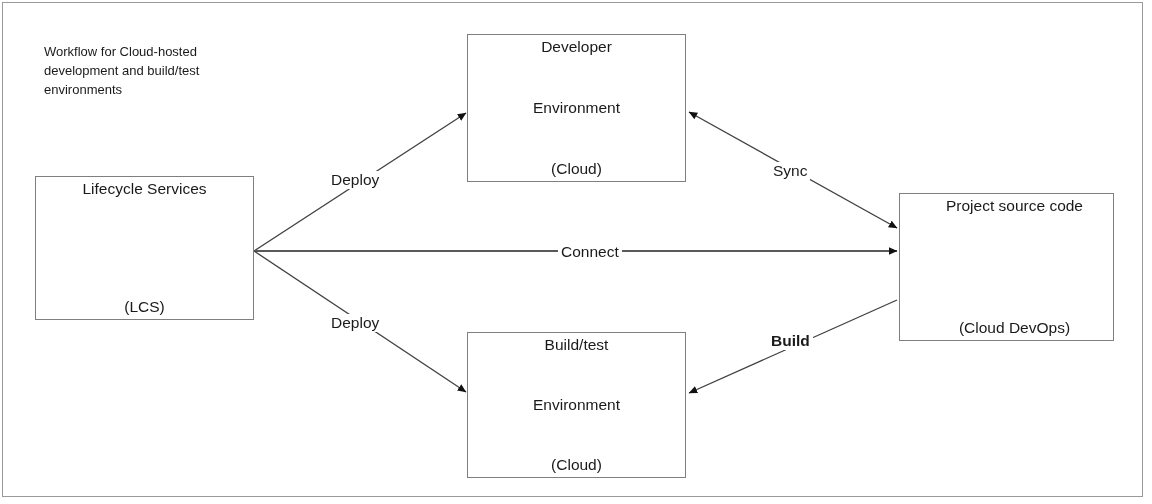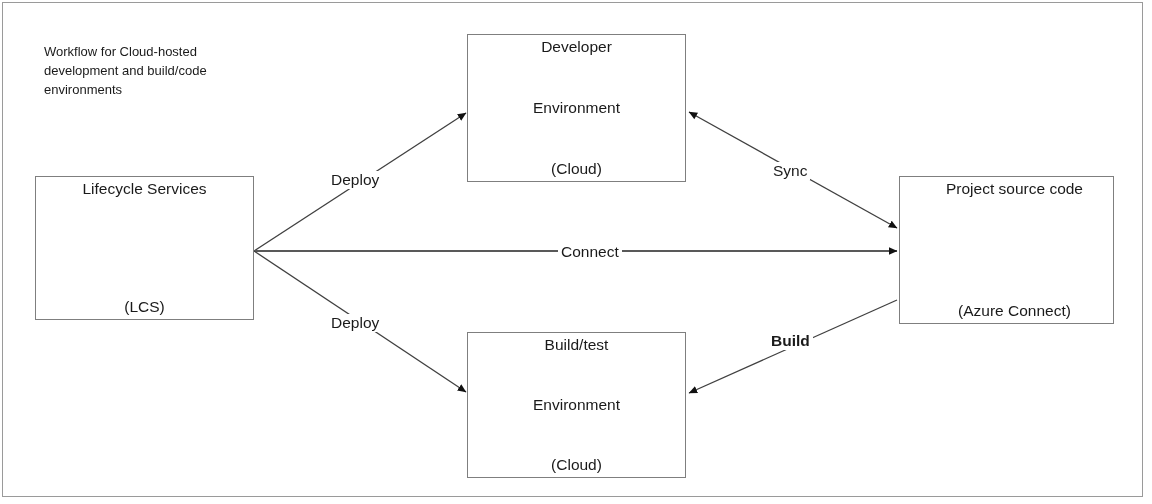--- a/index.html
+++ b/index.html
@@ -47,21 +47,21 @@
     justify-content: space-between;
     color: #1a1a1a;
     font-size: 15.5px;
     line-height: 1.52;
     text-align: center;
   }
   .node .line { display: block; white-space: nowrap; }
   #node-lcs      { left: 35px;  top: 176px; width: 219px; height: 144px; }
   #node-dev      { left: 467px; top: 34px;  width: 219px; height: 148px; }
   #node-buildtest{ left: 467px; top: 332px; width: 219px; height: 146px; }
-  #node-source   { left: 899px; top: 176px; width: 215px; height: 148px; padding-left: 16px; }
+  #node-source   { left: 899px; top: 193px; width: 215px; height: 148px; padding-left: 16px; }
 
   #diagram-title {
     position: absolute;
     left: 44px;
     top: 43px;
     width: 330px;
     font-size: 13px;
     line-height: 1.45;
     color: #1a1a1a;
     text-align: left;
@@ -106,21 +106,21 @@
 
     <line x1="254" y1="251" x2="466" y2="392" stroke="#404040" stroke-width="1.3" marker-end="url(#arrowhead)"></line>
 
     <line x1="689" y1="112" x2="897" y2="228" stroke="#404040" stroke-width="1.3" marker-start="url(#arrowhead-start)" marker-end="url(#arrowhead)"></line>
 
     <line x1="897" y1="300" x2="689" y2="393" stroke="#404040" stroke-width="1.3" marker-end="url(#arrowhead)"></line>
   </svg>
 
   <div id="diagram-title">
     <span class="line">Workflow for Cloud-hosted</span>
-    <span class="line">development and build/code</span>
+    <span class="line">development and build/test</span>
     <span class="line">environments</span>
   </div>
 
   <div class="node" id="node-lcs">
     <span class="line">Lifecycle Services</span>
     <span class="line">(LCS)</span>
   </div>
 
   <div class="node" id="node-dev">
     <span class="line">Developer</span>
@@ -129,21 +129,21 @@
   </div>
 
   <div class="node" id="node-buildtest">
     <span class="line">Build/test</span>
     <span class="line">Environment</span>
     <span class="line">(Cloud)</span>
   </div>
 
   <div class="node" id="node-source">
     <span class="line">Project source code</span>
-    <span class="line">(Azure Connect)</span>
+    <span class="line">(Cloud DevOps)</span>
   </div>
 
   <div class="edge-label" id="label-deploy-dev">Deploy</div>
 
   <div class="edge-label" id="label-deploy-build">Deploy</div>
 
   <div class="edge-label" id="label-connect">Connect</div>
 
   <div class="edge-label" id="label-sync">Sync</div>
 

